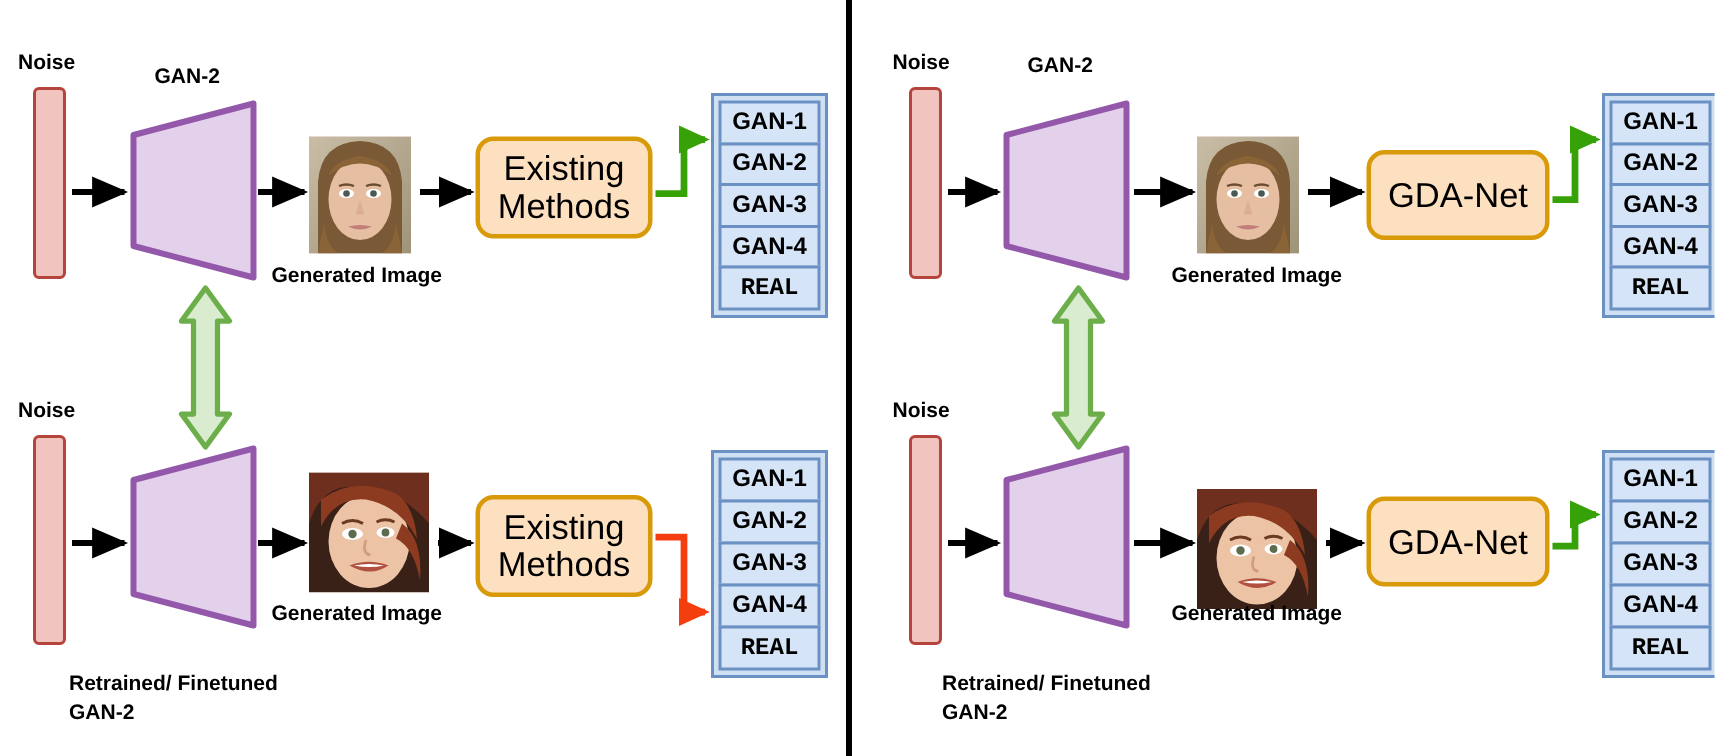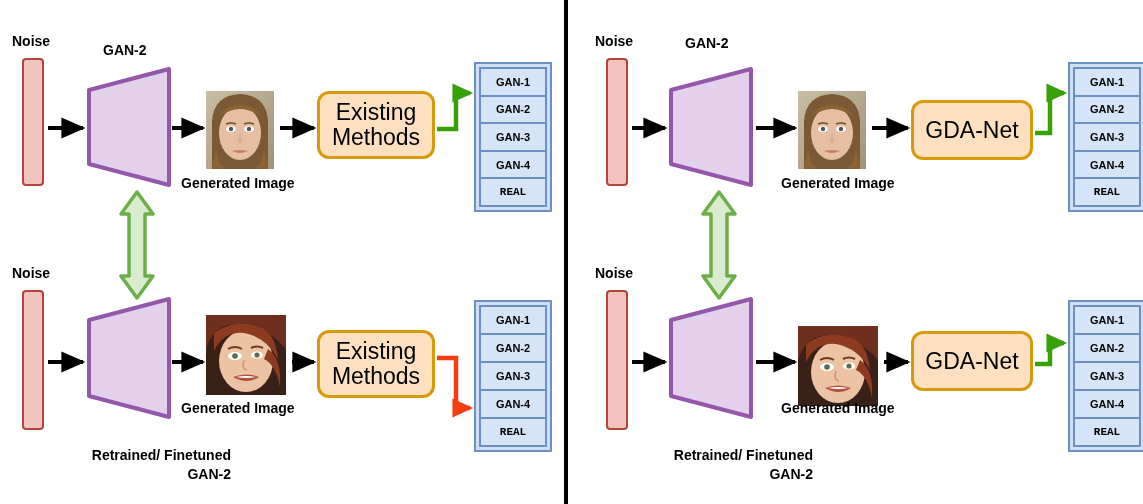--- a/index.html
+++ b/index.html
@@ -6,21 +6,21 @@
   body{width:1143px;height:504px;overflow:hidden;
        font-family:"Liberation Sans", sans-serif;}
   #canvas{position:relative;width:1143px;height:504px;background:#fff;}
 
   
   .divider{position:absolute;left:564px;top:0;width:4px;height:504px;background:#000;}
 
   
   .lbl{position:absolute;font-weight:bold;color:#000;white-space:nowrap;
        font-size:14px;letter-spacing:0px;}
-  .lbl.center{text-align:right;}
+  .lbl.center{text-align:left;}
 
   
   .noise-bar{position:absolute;width:22px;background:#f2c4c0;border:2px solid #b5443c;
              border-radius:4px;box-sizing:border-box;}
 
   
   .gen-wrap{position:absolute;}
   .gen-wrap svg{display:block;}
 
   
@@ -31,21 +31,21 @@
   .mbox{position:absolute;background:#fde0c0;border:3px solid #d99a09;
         border-radius:12px;box-sizing:border-box;display:flex;
         align-items:center;justify-content:center;text-align:center;
         color:#000;font-size:23px;line-height:1.08;font-weight:400;}
 
   
   .stack{position:absolute;background:#cfe0f3;border:2px solid #6b90c4;
          box-sizing:border-box;padding:3px;display:flex;flex-direction:column;}
   .stack .cell{flex:1;background:#d5e5f7;border:2px solid #6b90c4;
                box-sizing:border-box;display:flex;align-items:center;
-               justify-content:center;font-size:11px;font-weight:bold;color:#000;
+               justify-content:center;font-size:16px;font-weight:bold;color:#000;
                margin-bottom:-2px;}
   .stack .cell:last-child{margin-bottom:0;font-family:Liberation Mono, monospace;}
 
   
   .ovl{position:absolute;left:0;top:0;width:1143px;height:504px;pointer-events:none;}
 </style>
 </head>
 <body>
 
 <div id="canvas">

